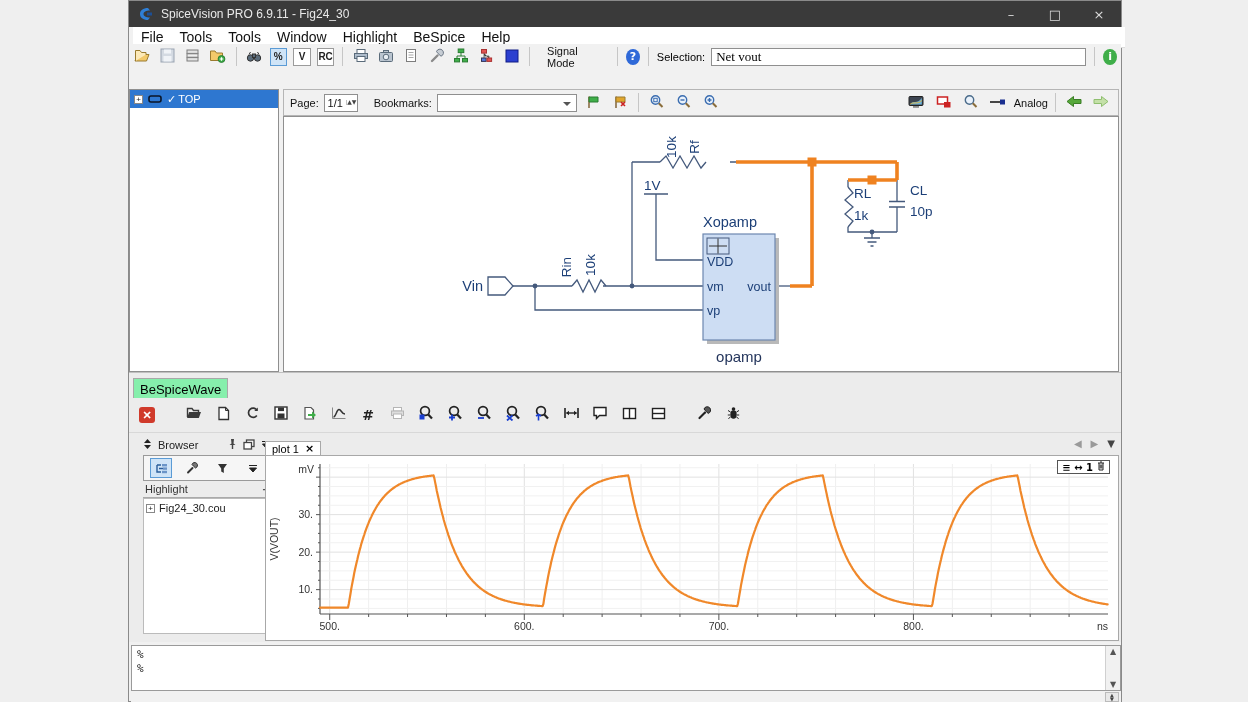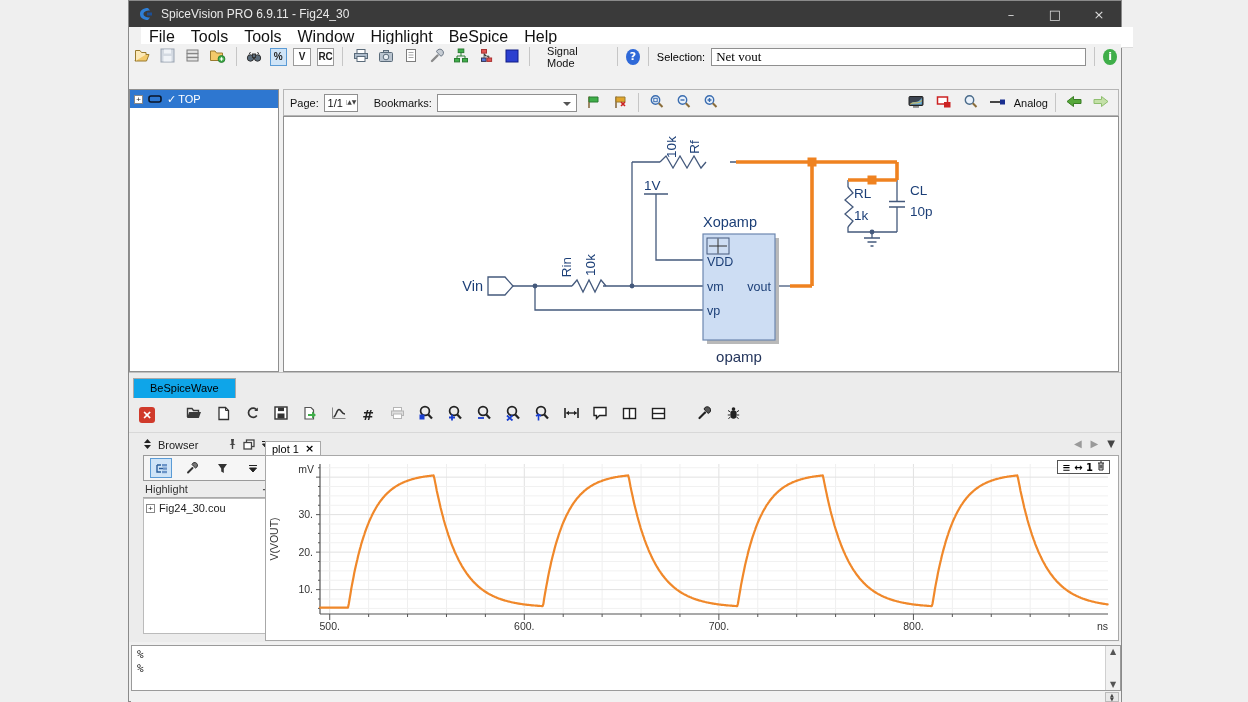--- a/index.html
+++ b/index.html
@@ -6,21 +6,21 @@
   .stage{position:relative;width:1248px;height:702px;background:#efefef;font-family:"Liberation Sans",sans-serif;overflow:hidden;}
   .stage *{box-sizing:border-box;}
   .ab{position:absolute;}
   .app{position:absolute;left:128px;top:0;width:994px;height:702px;background:#f1f1f1;border:1px solid #8a8a8a;}
   
   .titlebar{left:0;top:0;width:100%;height:26px;background:#3a3a3a;color:#e9e9e9;display:flex;align-items:center;font-size:12px;}
   .titlebar .logo{margin:0 8px 0 9px;display:flex;}
   .wbtns{margin-left:auto;display:flex;height:100%;}
   .wbtn{width:44px;height:100%;display:flex;align-items:center;justify-content:center;color:#dcdcdc;font-size:13px;font-family:"DejaVu Sans",sans-serif;}
   
-  .menubar{left:12px;top:26px;width:100%;height:21px;background:#ffffff;border-bottom:1px solid #dcdcdc;display:flex;align-items:center;font-size:16px;color:#111;}
+  .menubar{left:4px;top:26px;width:100%;height:21px;background:#ffffff;border-bottom:1px solid #dcdcdc;display:flex;align-items:center;font-size:14px;color:#111;}
   .menuitem{padding:0 8px;height:100%;display:flex;align-items:center;}
   
   .toolbar{left:0;top:43px;width:100%;height:25px;background:#f1f1f1;display:flex;align-items:center;gap:6px;padding:0 4px;font-size:11px;}
   .tbtn{width:22px;height:21px;display:flex;align-items:center;justify-content:center;}
   .sep{width:1px;height:19px;background:#c6c6c6;margin:0 2px;}
   .lbtn{border:1px solid #9b9b9b;background:#fff;width:20px;height:18px;display:flex;align-items:center;justify-content:center;font-size:10px;font-weight:bold;color:#222;}
   .lbtn.on{background:#cfe4f7;border-color:#5b9bd5;}
   .txtbtn{padding:2px 9px;color:#111;}
   .circle{width:16px;height:16px;border-radius:50%;color:#fff;font-size:11px;font-weight:bold;display:flex;align-items:center;justify-content:center;font-family:"DejaVu Sans",sans-serif;}
   .help{background:#2f69d8;}
@@ -38,21 +38,21 @@
   .schempanel{left:154px;top:88px;width:836px;height:283px;}
   .schtb{left:0;top:0;width:100%;height:27px;background:#f1f1f1;border:1px solid #b5b5b5;display:flex;align-items:center;gap:5px;padding:0 6px;font-size:11px;color:#111;}
   .spin{width:34px;height:18px;border:1px solid #8f8f8f;background:#fff;display:flex;align-items:center;font-size:11px;}
   .spin .num{flex:1;text-align:center;}
   .spin .arr{width:11px;display:flex;flex-direction:column;align-items:center;border-left:1px solid #c0c0c0;font-size:6px;color:#444;line-height:4.5px;font-family:"DejaVu Sans",sans-serif;}
   .combo{width:140px;height:18px;border:1px solid #8f8f8f;background:#fff;position:relative;}
   .combo:after{content:"";position:absolute;right:5px;top:7px;border:4px solid transparent;border-top-color:#555;}
   .schcanvas{left:0;top:27px;width:100%;height:256px;background:#fff;border:1px solid #8f8f8f;}
   
   .wavesec{left:0;top:371px;width:100%;height:270px;background:#ececec;border-top:1px solid #c0c0c0;}
-  .wavetab{left:4px;top:5px;height:20px;padding:3px 16px;background:#0ea5e9;border:1px solid #a8a8a8;border-bottom:none;font-size:11px;}
+  .wavetab{left:4px;top:5px;height:20px;padding:3px 6px;background:#86efac;border:1px solid #a8a8a8;border-bottom:none;font-size:13px;}
   .wavetb{left:0;top:25px;width:100%;height:35px;display:flex;align-items:center;gap:11px;padding:0 10px;border-bottom:1px solid #d8d8d8;}
   .witm{width:18px;height:18px;display:flex;align-items:center;justify-content:center;}
   .g{font-family:"DejaVu Sans",sans-serif;}
   
   .browser{left:4px;top:62px;width:128px;height:202px;font-size:11px;margin-left:10px;}
   .bhead{display:flex;align-items:center;gap:6px;height:20px;color:#222;}
   .btools{border:1px solid #9a9a9a;background:#f6f6f6;height:26px;display:flex;align-items:center;justify-content:space-around;padding:0 2px;}
   .btool{width:22px;height:20px;display:flex;align-items:center;justify-content:center;}
   .btool.on{background:#cfe4f7;border:1px solid #5b9bd5;}
   .bsechead{display:flex;align-items:center;height:17px;border-bottom:1px solid #aaa;color:#333;padding:0 2px;}

